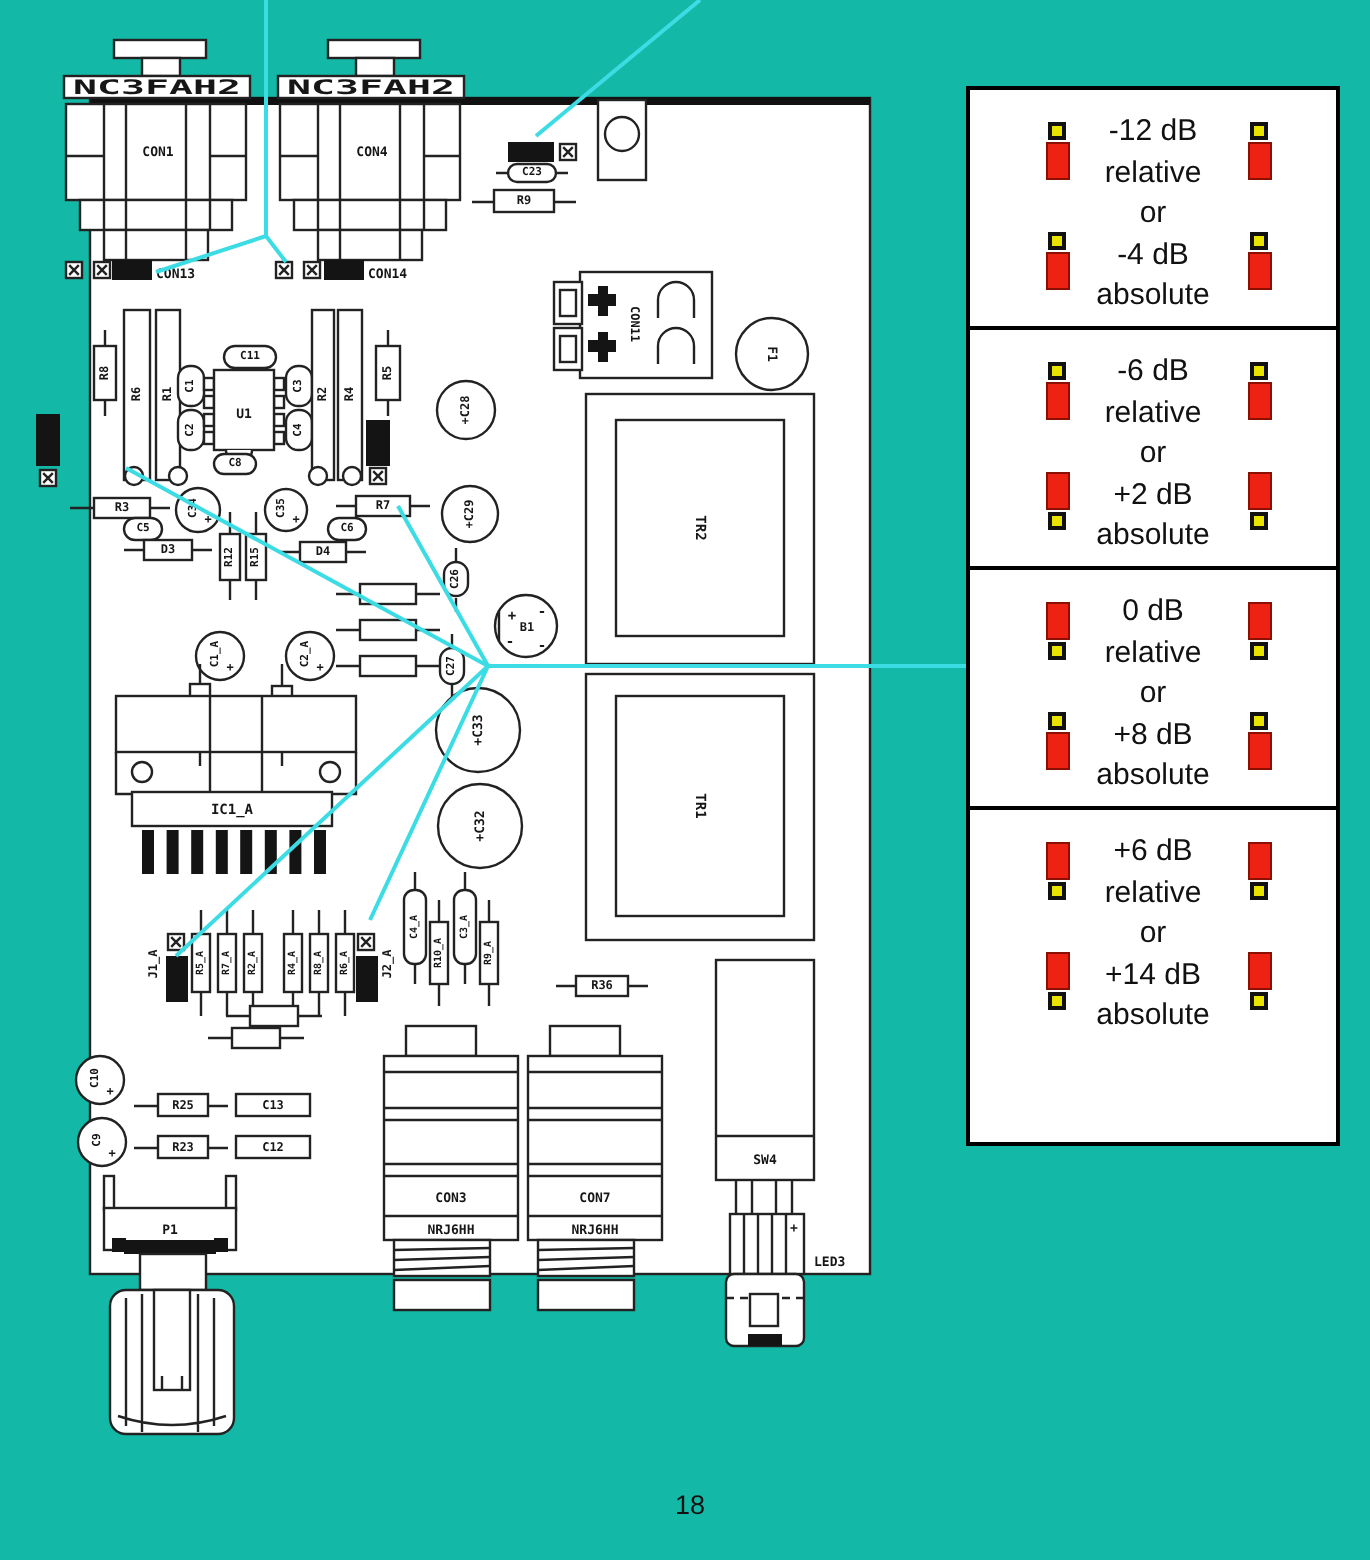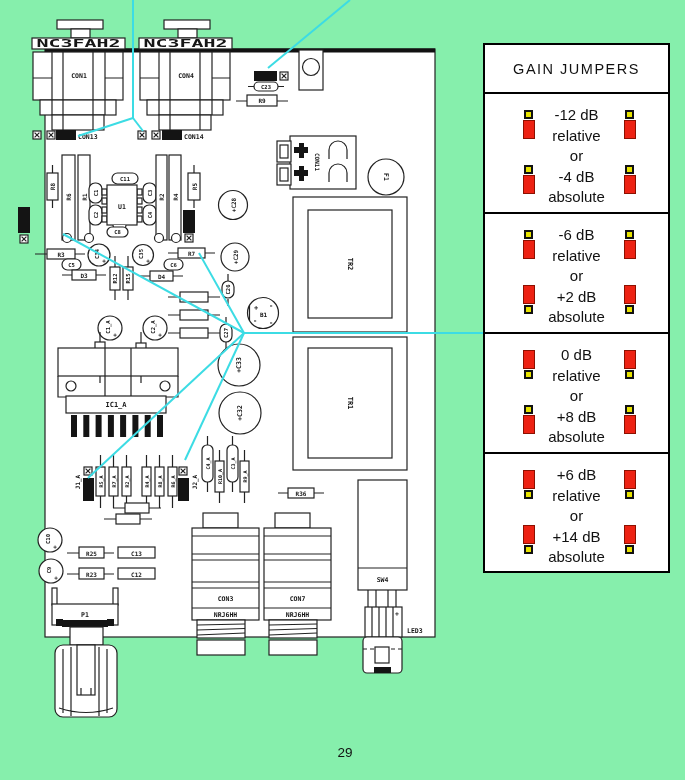--- a/index.html
+++ b/index.html
@@ -1,16 +1,16 @@
 <!DOCTYPE html>
 <html><head>
 <meta charset="utf-8">
 <style>
   html,body{margin:0;padding:0;background:#fff;}
-  .page{position:relative;width:685px;height:780px;background:#86efac;font-family:"Liberation Sans",sans-serif;overflow:hidden;text-decoration:underline;}
+  .page{position:relative;width:685px;height:780px;background:#14b8a6;font-family:"Liberation Sans",sans-serif;overflow:hidden;text-decoration:underline;}
   .page svg{position:absolute;left:0;top:0;}
   svg text{font-family:"DejaVu Sans Mono",monospace;font-weight:bold;fill:#161616;}
   .s{fill:#fff;stroke:#222;stroke-width:1.2;}
   .k{fill:#141414;stroke:none;}
   .ln{stroke:#222;stroke-width:1.2;fill:none;}
   .cy{stroke:#3cdce4;stroke-width:2;fill:none;}
   .vt{text-anchor:middle;dominant-baseline:central;}
   .ht{text-anchor:middle;}
   
   .legend{position:absolute;left:483px;top:43px;width:187px;height:530px;border:2px solid #000;box-sizing:border-box;background:#fff;}
@@ -432,21 +432,20 @@
     <path class="cy" d="M350,0 L268,68"></path>
     <path class="cy" d="M63,234 L244,333"></path>
     <path class="cy" d="M199,253 L244,333"></path>
     <path class="cy" d="M244,333 L88,478"></path>
     <path class="cy" d="M244,333 L185,460"></path>
     <path class="cy" d="M244,333 H483"></path>
   </g>
 </svg>
 
 <div class="legend">
-  <div class="legend-title">GAIN JUMPERS</div>
 
   <div class="lrow">
     <div class="jp jp-tl pad-top">
           <span class="pad"></span>
           <span class="bar"></span>
         </div>
     <div class="jp jp-tr pad-top">
           <span class="pad"></span>
           <span class="bar"></span>
         </div>
@@ -539,15 +538,15 @@
     <div class="lrow-text">
       <div>+6 dB</div>
       <div>relative</div>
       <div>or</div>
       <div>+14 dB</div>
       <div>absolute</div>
     </div>
   </div>
 </div>
 
-<div class="page-number">29</div>
+<div class="page-number">18</div>
 
 </div>
 
 </body></html>

